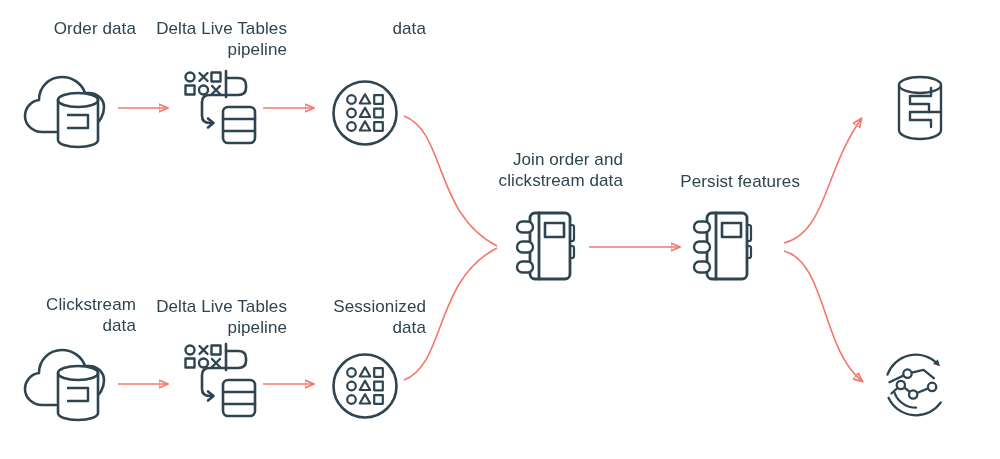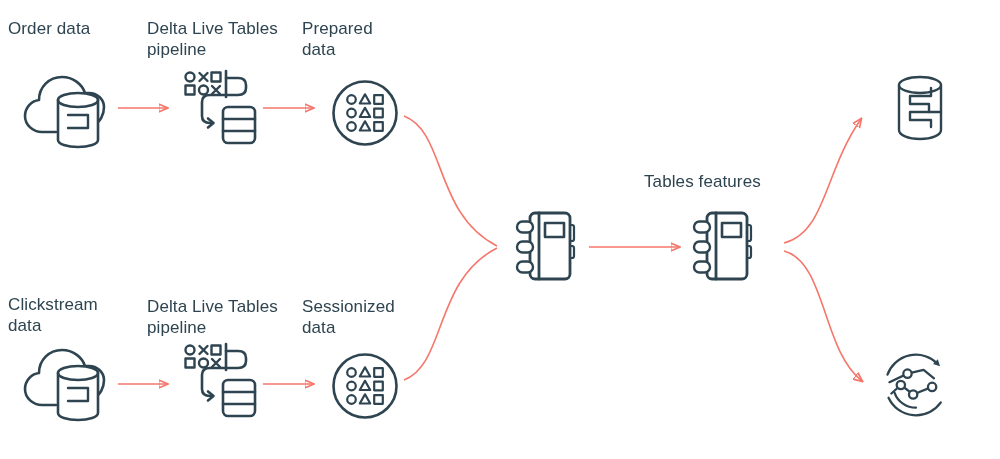--- a/index.html
+++ b/index.html
@@ -1,21 +1,21 @@
 <!DOCTYPE html>
 <html><head>
 <meta charset="utf-8">
 <style>
   html,body{margin:0;padding:0;}
   .canvas{
     position:relative;width:1000px;height:459px;background:#ffffff;
     font-family:"Liberation Sans",sans-serif;color:#2e4450;overflow:hidden;
   }
   .label{
-    position:absolute;text-align:left;font-size:17px;line-height:21px;
+    position:absolute;text-align:right;font-size:17px;line-height:21px;
     color:#2e4450;letter-spacing:.1px;
   }
   .icon{position:absolute;color:#2e4450;}
   .arrows{position:absolute;left:0;top:0;width:1000px;height:459px;}
   .arrows path{stroke:#f5776b;stroke-width:1.6;fill:none;}
 </style>
 </head>
 <body>
 
 <div class="canvas">
@@ -126,32 +126,35 @@
 
   <div class="label" style="left:147px;top:18px;width:140px">
     <div>Delta Live Tables</div>
     <div>pipeline</div>
   </div>
   <svg class="icon" style="left:181px;top:68px" width="76" height="80">
       <use href="#icon-dlt"></use>
     </svg>
 
   <div class="label" style="left:302px;top:18px;width:124px">
-    <div>Prepared</div>
     <div>data</div>
   </div>
   <svg class="icon" style="left:330px;top:78px" width="70" height="70">
       <use href="#icon-data-circle"></use>
     </svg>
 
+  <div class="label" style="left:467px;top:149px;width:156px">
+    <div>Join order and</div>
+    <div>clickstream data</div>
+  </div>
   <svg class="icon" style="left:514px;top:210px" width="62" height="72">
       <use href="#icon-notebook"></use>
     </svg>
 
-  <div class="label" style="left:644px;top:171px;width:156px">Tables features</div>
+  <div class="label" style="left:644px;top:171px;width:156px">Persist features</div>
   <svg class="icon" style="left:691px;top:210px" width="62" height="72">
       <use href="#icon-notebook"></use>
     </svg>
 
   <svg class="icon" style="left:894px;top:74px" width="52" height="68">
       <use href="#icon-feature-store"></use>
     </svg>
 
   <svg class="icon" style="left:880px;top:349px" width="72" height="72">
       <use href="#icon-train-model"></use>

